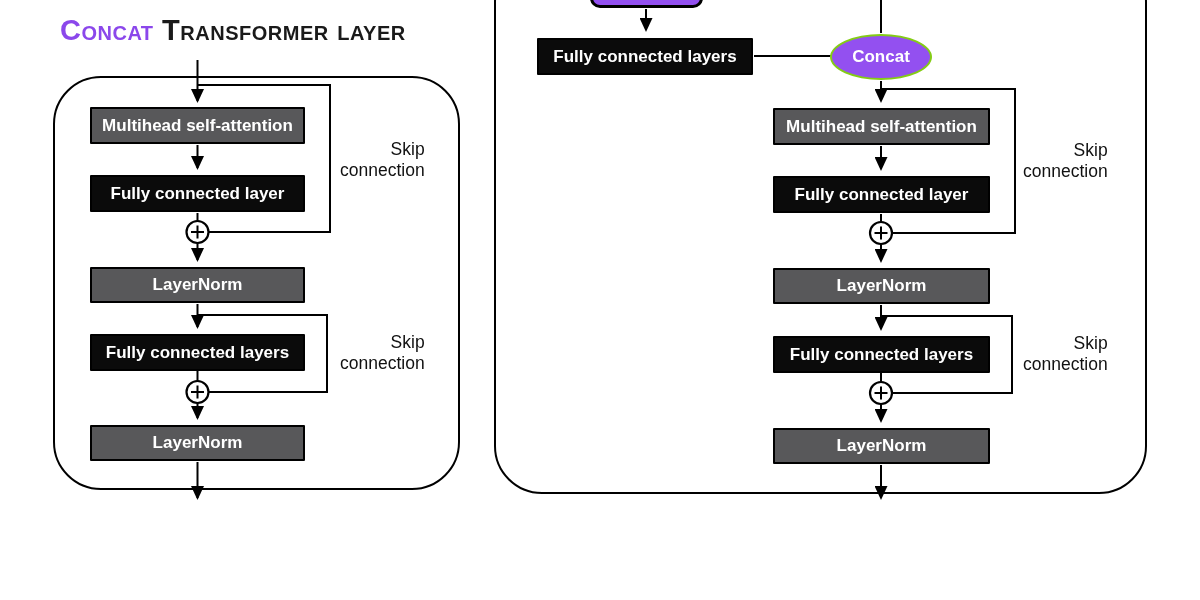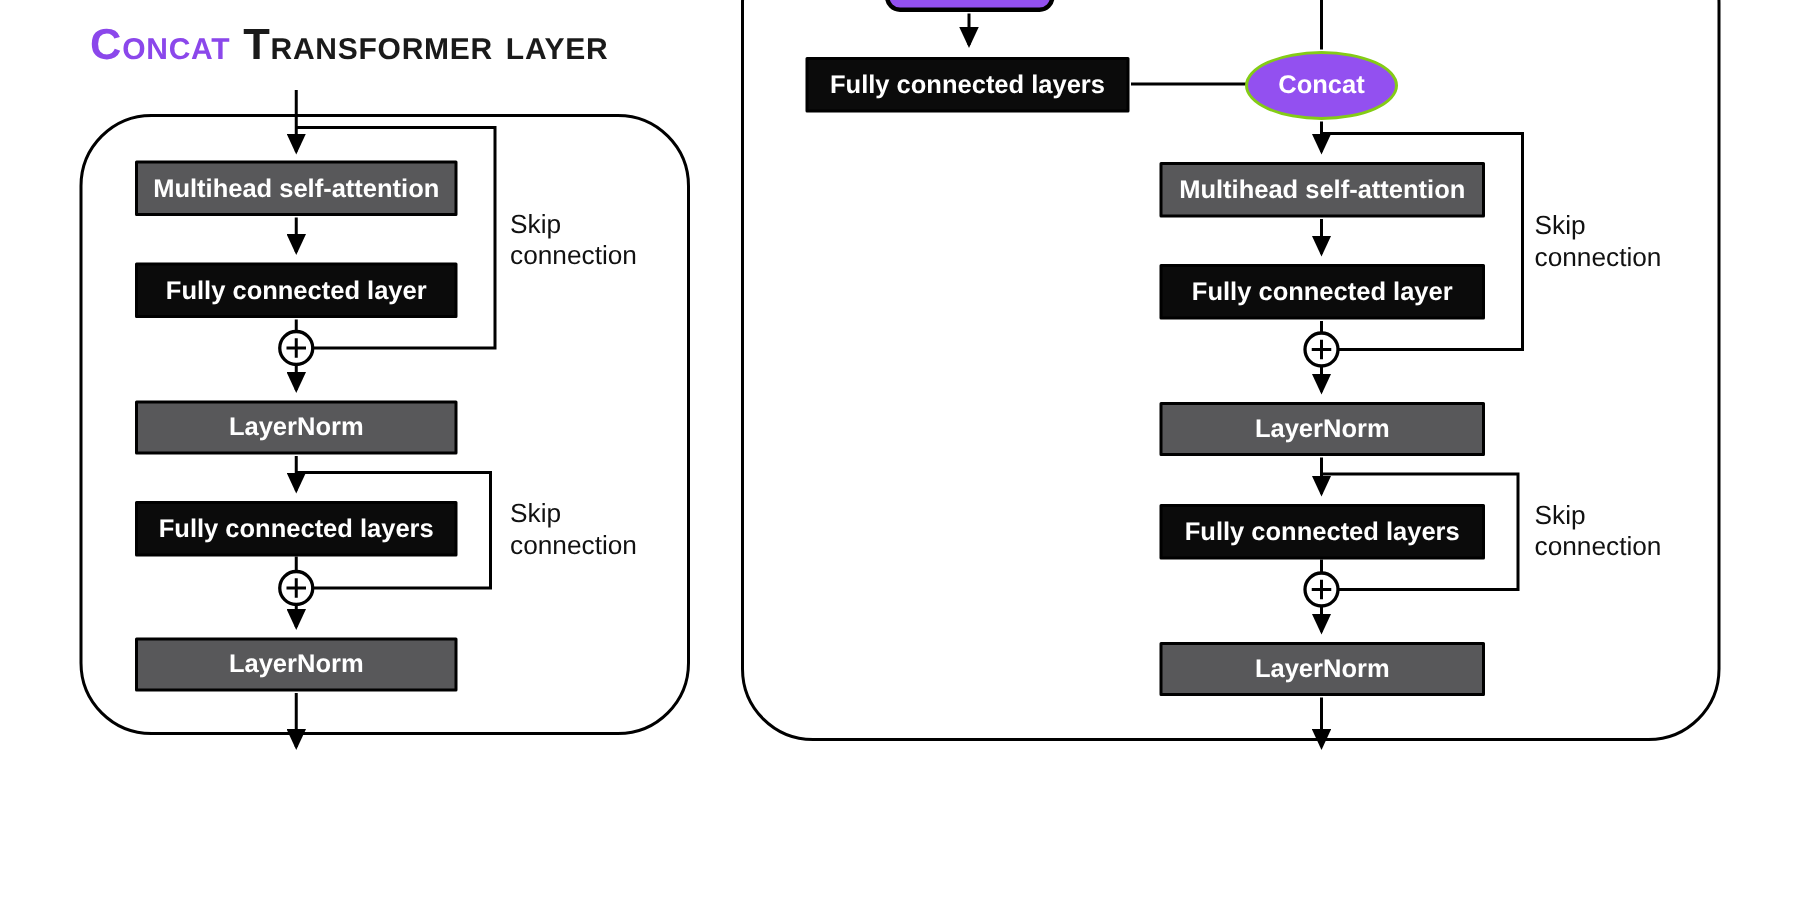--- a/index.html
+++ b/index.html
@@ -49,21 +49,21 @@
   .purple-box{
     position:absolute;left:590px;top:-22px;width:113px;height:30px;box-sizing:border-box;
     background:var(--purple);border:3px solid #000;border-radius:10px;
   }
   .concat{
     position:absolute;left:830px;top:34px;width:102px;height:46px;box-sizing:border-box;
     background:var(--purple);border:2px solid #84cc16;border-radius:50%;
     color:#fff;font-size:17px;font-weight:bold;display:flex;align-items:center;justify-content:center;
   }
   .skip-label{
-    position:absolute;font-size:17.5px;color:#111;line-height:21px;white-space:nowrap;
+    position:absolute;font-size:17.5px;color:#111;line-height:21px;white-space:nowrap;text-align:right;
   }
   .sl-l1{left:340px;top:139px;}
   .sl-l2{left:340px;top:332px;}
   .sl-r1{left:1023px;top:140px;}
   .sl-r2{left:1023px;top:333px;}
   .skip-label span{display:block;}
 </style>
 </head>
 <body>
 

